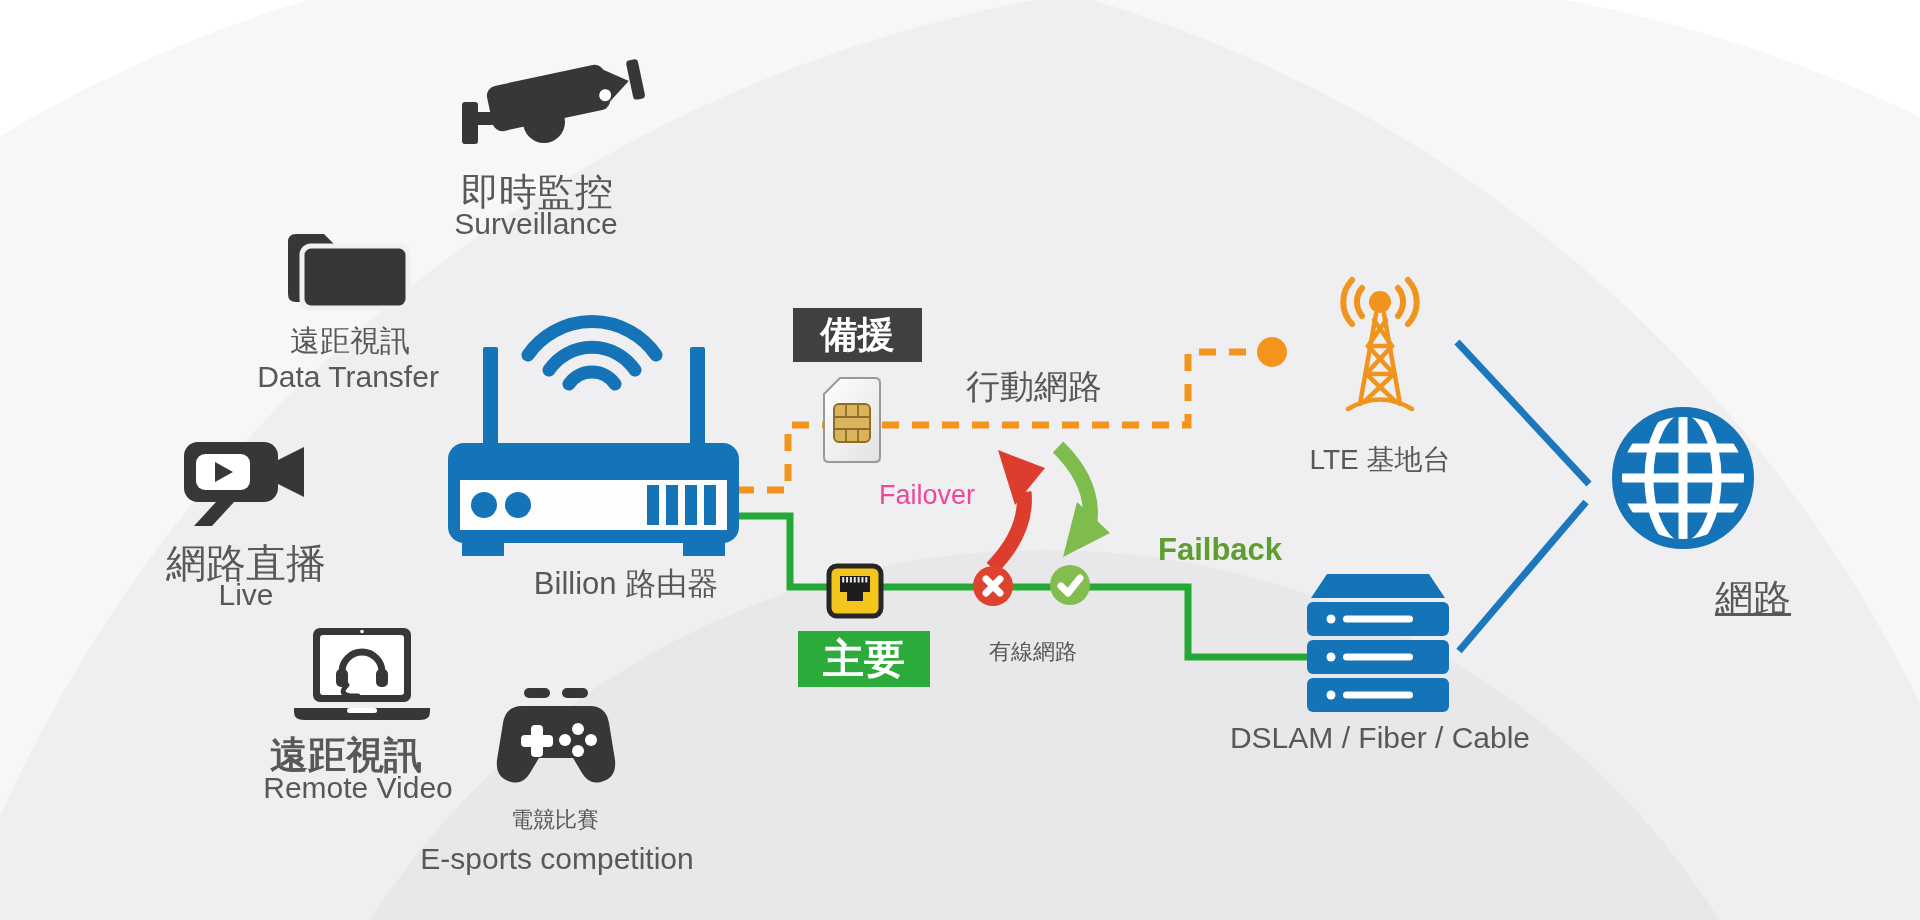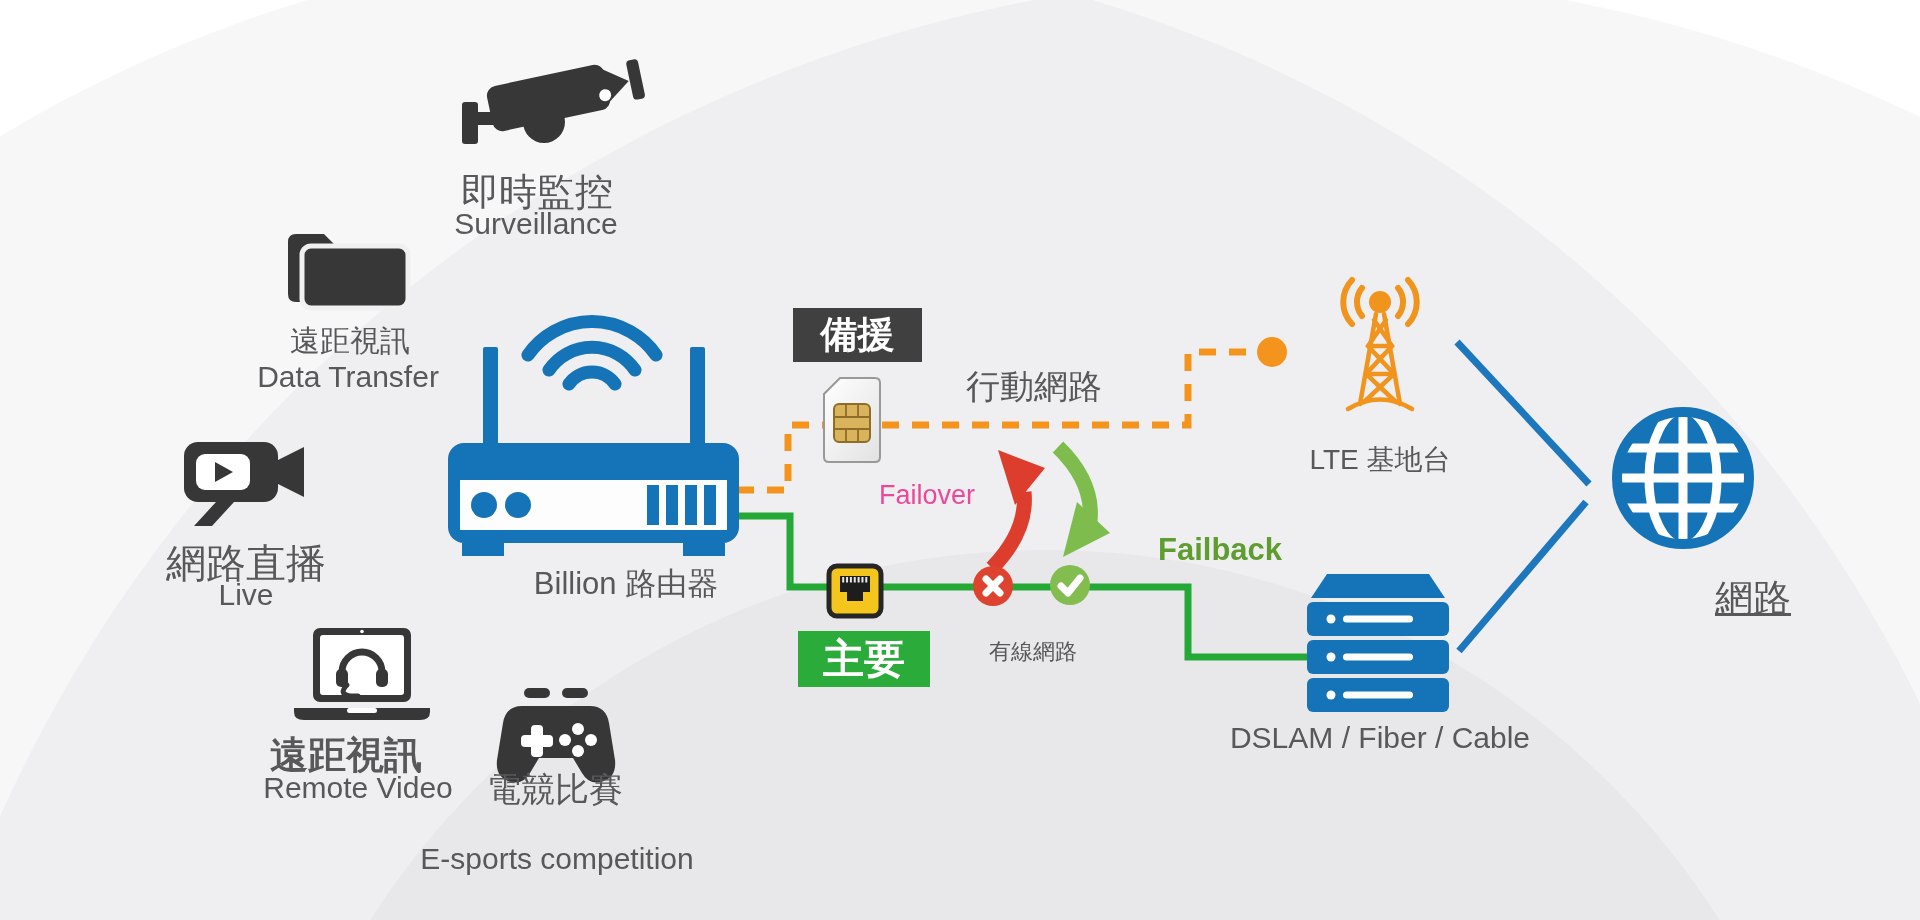--- a/index.html
+++ b/index.html
@@ -213,21 +213,21 @@
   </div>
 
   <div class="label" style="left:537px;top:172px;font-size:38px;">即時監控</div>
   <div class="label" style="left:536px;top:207px;font-size:30px;">Surveillance</div>
   <div class="label" style="left:350px;top:324px;font-size:30px;">遠距視訊</div>
   <div class="label" style="left:348px;top:360px;font-size:30px;">Data Transfer</div>
   <div class="label" style="left:246px;top:541px;font-size:40px;">網路直播</div>
   <div class="label" style="left:246px;top:578px;font-size:30px;">Live</div>
   <div class="label" style="left:346px;top:735px;font-size:38px;font-weight:bold;">遠距視訊</div>
   <div class="label" style="left:358px;top:771px;font-size:30px;">Remote Video</div>
-  <div class="label" style="left:555px;top:771px;font-size:34px;">電競比賽</div>
+  <div class="label" style="left:555px;top:808px;font-size:22px;">電競比賽</div>
   <div class="label" style="left:557px;top:842px;font-size:30px;">E-sports competition</div>
 
   <div class="label" style="left:626px;top:567px;font-size:31px;">Billion 路由器</div>
   <div class="label" style="left:1034px;top:368px;font-size:34px;">行動網路</div>
   <div class="label" style="left:1033px;top:640px;font-size:22px;">有線網路</div>
   <div class="label" style="left:1380px;top:445px;font-size:28px;">LTE 基地台</div>
   <div class="label" style="left:1380px;top:721px;font-size:30px;">DSLAM / Fiber / Cable</div>
   <div class="label" style="left:1753px;top:578px;font-size:38px;text-decoration:underline;">網路</div>
 
   <div class="label" style="left:975px;top:481px;font-size:27px;font-weight:normal;color:#ec4899;transform:translateX(-100%);">Failover</div>

